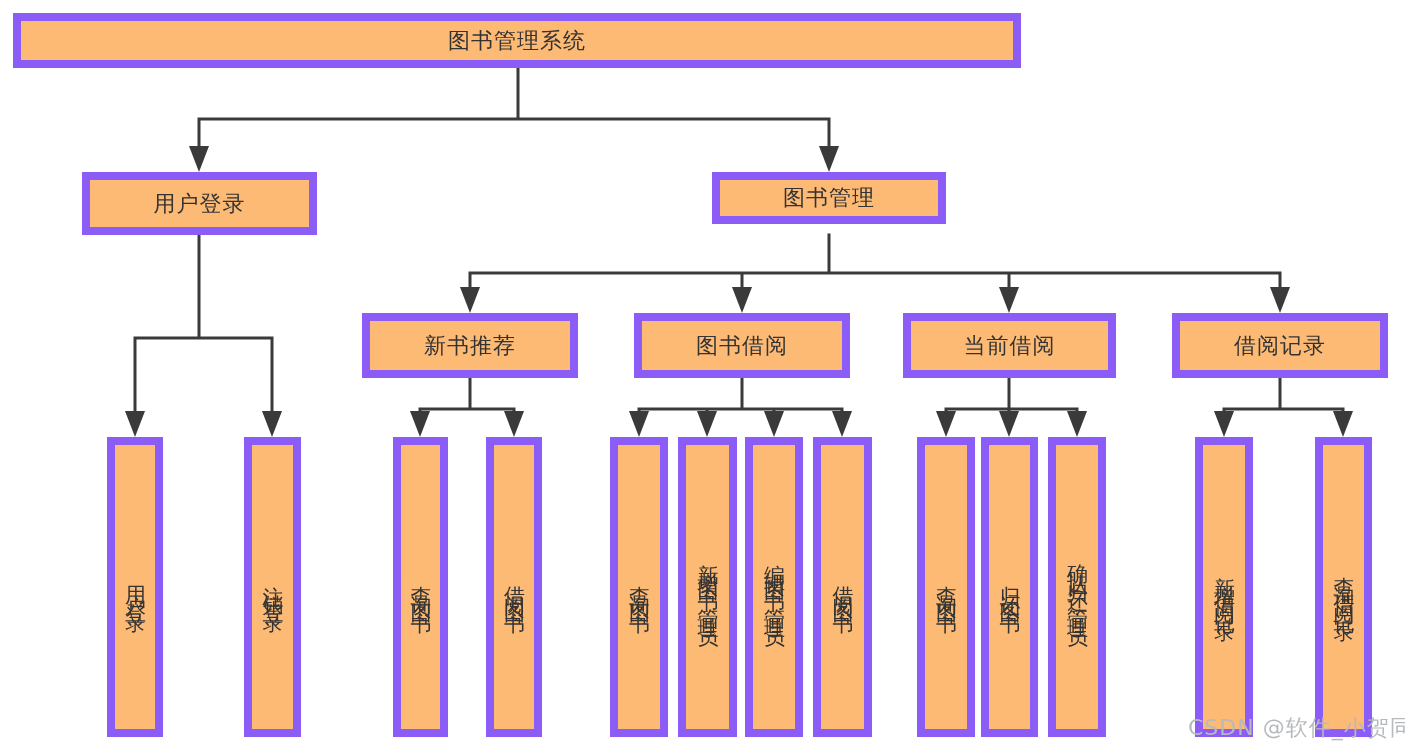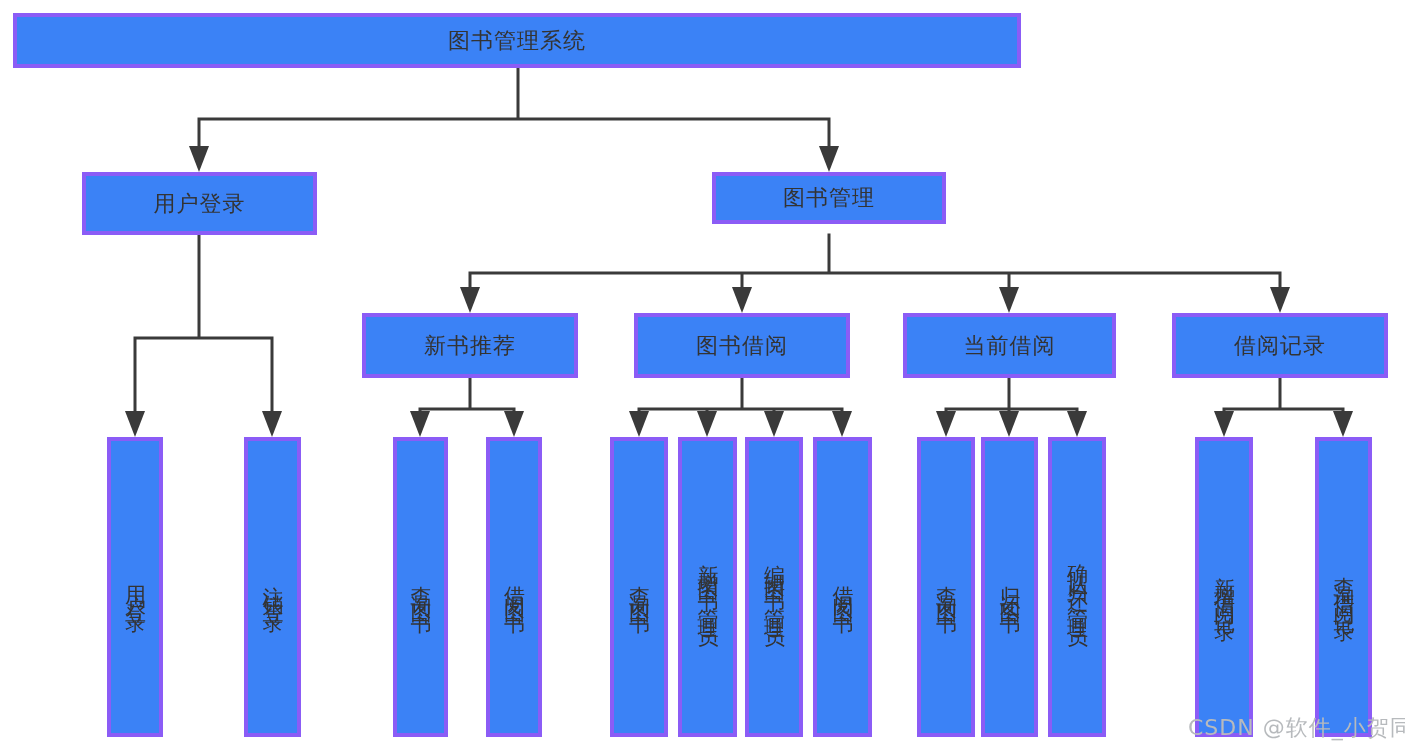--- a/index.html
+++ b/index.html
@@ -7,22 +7,22 @@
     position:relative;
     width:1405px;height:747px;
     background:#ffffff;
     overflow:hidden;
     font-family:"DejaVu Sans","Liberation Sans",sans-serif;
   }
   #connector-layer{position:absolute;left:0;top:0;}
   .box{
     position:absolute;
     box-sizing:border-box;
-    background:#3b82f6;
-    border:4px solid #8b5cf6;
+    background:#fdba74;
+    border:8px solid #8b5cf6;
     display:flex;
     align-items:center;
     justify-content:center;
     color:#333333;
     text-align:left;
   }
   .h{font-size:22px;letter-spacing:1px;white-space:nowrap;}
   .v{
     writing-mode:vertical-rl;
     text-orientation:mixed;

